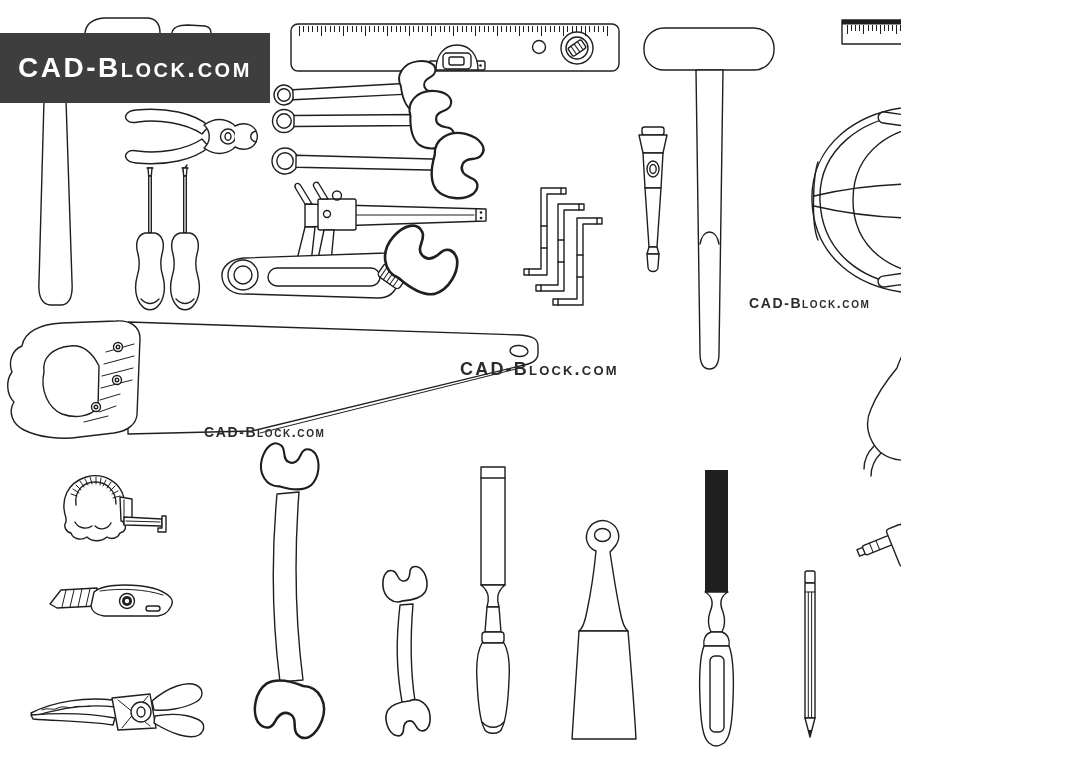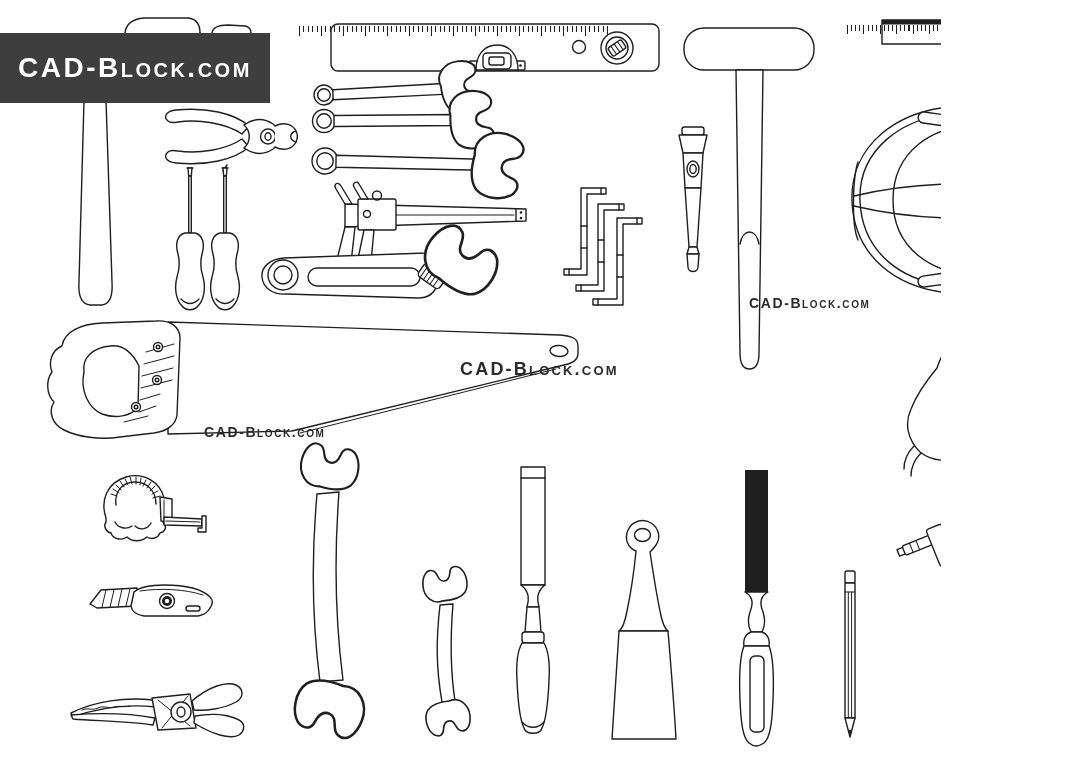--- a/index.html
+++ b/index.html
@@ -1,20 +1,19 @@
 <!DOCTYPE html>
 <html style="--line: #1f1f1f; --logo_bg: #3e3e3e; --logo_text: #ffffff; --watermark: #2b2b2b; --canvas_bg: #ffffff;"><head>
 <meta charset="utf-8">
 <style>
   html,body { margin:0; padding:0; background:#fff; }
   #canvas {
     position:relative; width:901px; height:760px; overflow:hidden;
     background:var(--canvas_bg,#fff);
     font-family:"Liberation Sans", sans-serif;
-    padding-left:40px;
   }
   .ln  { fill:none; stroke:var(--line,#1f1f1f); stroke-width:1.4; stroke-linejoin:round; stroke-linecap:round; }
   .lnf { fill:#fff;  stroke:var(--line,#1f1f1f); stroke-width:1.4; stroke-linejoin:round; stroke-linecap:round; }
   .thin{ stroke-width:1; }
   .solid { fill:var(--line,#1f1f1f); stroke:none; }
   #logo {
     position:absolute; left:0; top:33px; width:270px; height:70px;
     background:var(--logo_bg,#3e3e3e); display:flex; align-items:center;
   }
   #logo span {

